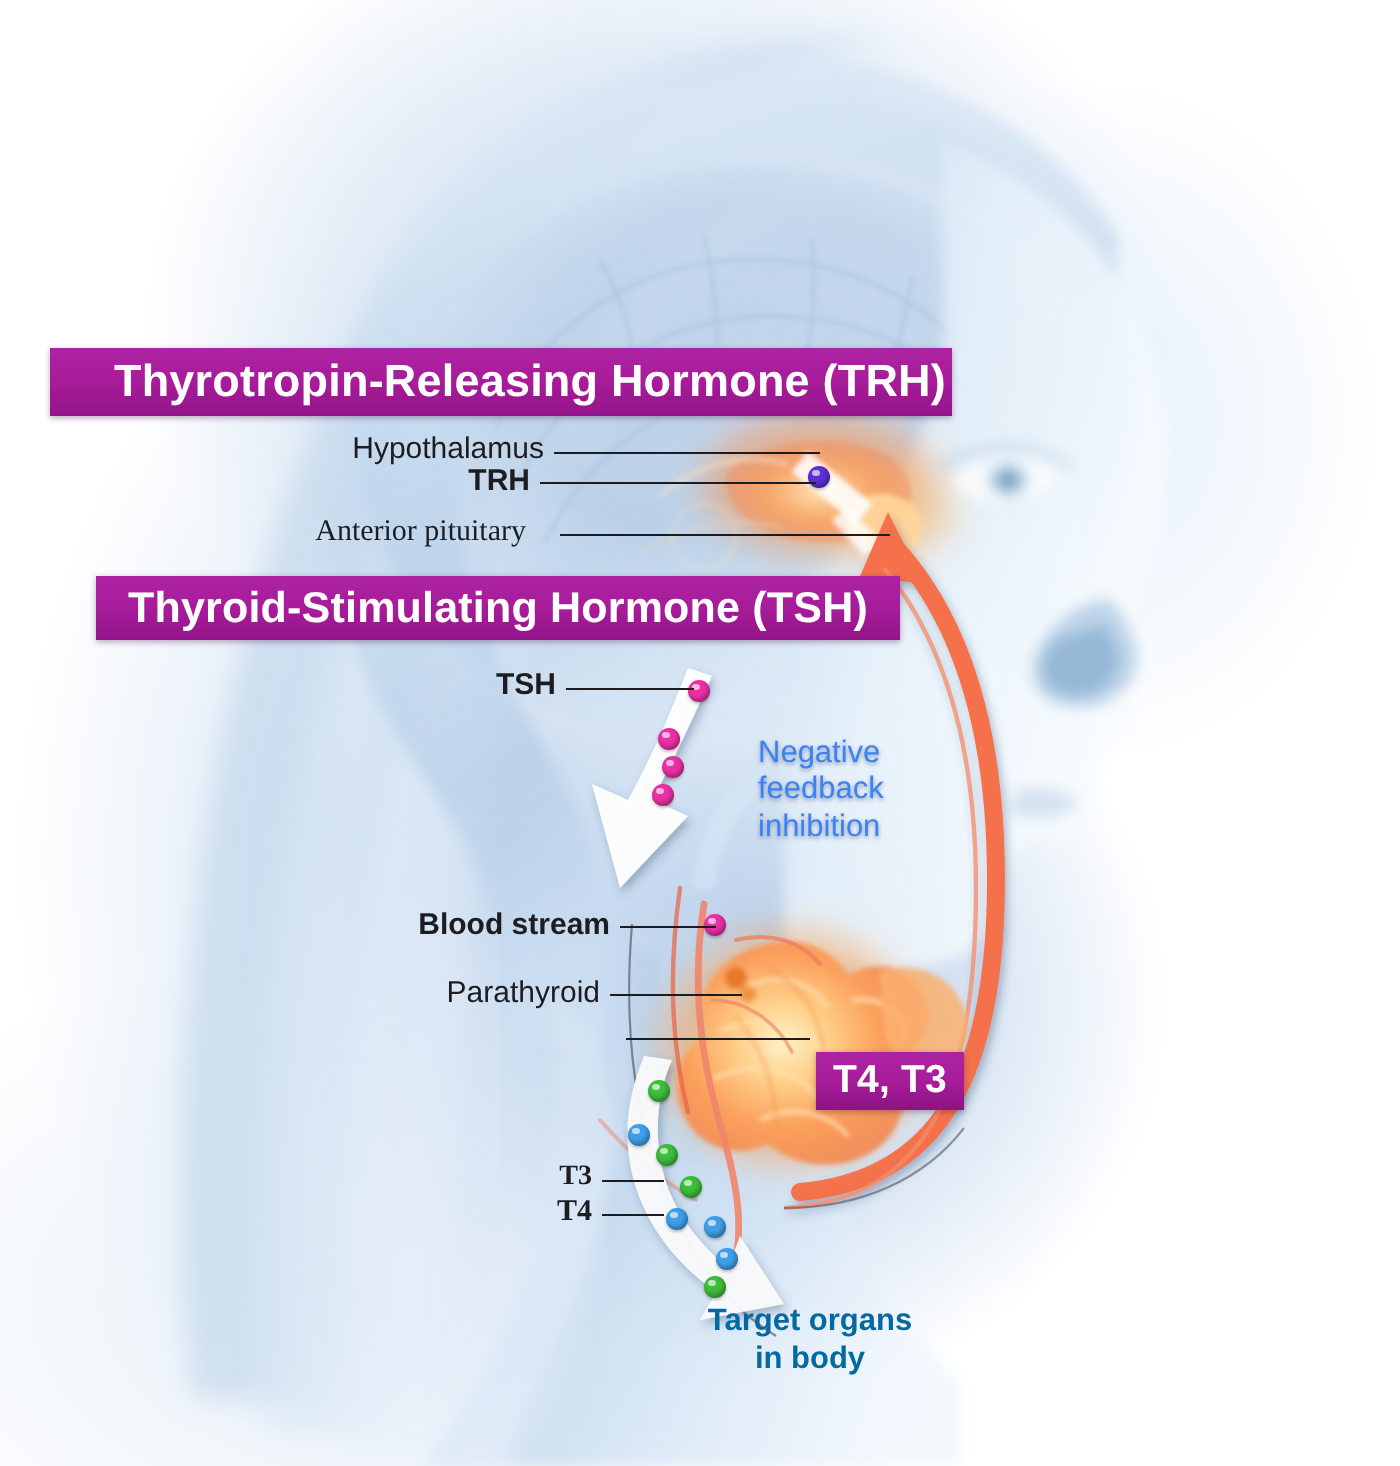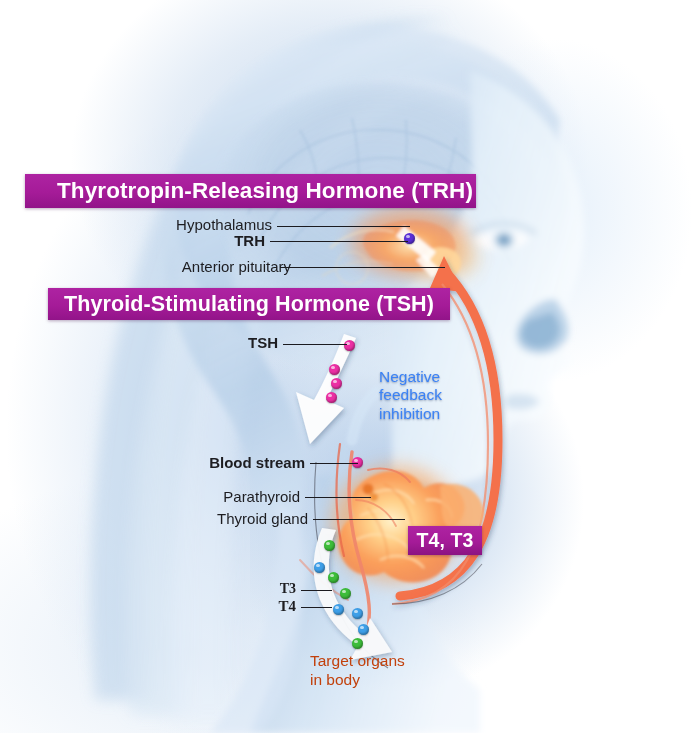--- a/index.html
+++ b/index.html
@@ -86,23 +86,24 @@
   
   .freetext {
     position: absolute;
     color: #3b82f6;
     line-height: 1.18;
     text-shadow: 0 1px 2px rgba(30,50,90,0.45);
     white-space: pre-line;
   }
   .darktext {
     position: absolute;
-    color: #c2410c;
-    font-weight: normal;
+    color: #0369a1;
+    font-weight: bold;
     line-height: 1.2;
+    text-align: center;
     white-space: pre-line;
   }
 
   
   .dot {
     position: absolute;
     border-radius: 50%;
     box-shadow: inset -1px -1.5px 2px rgba(0,0,0,0.30), 0 1px 1.5px rgba(0,0,0,0.25);
   }
   .dot::after {
@@ -359,29 +360,28 @@
   <div class="leader" style="left:310px; top:463px; width:48px;"></div>
   <div class="leader" style="left:305px; top:497px; width:66px;"></div>
   <div class="leader" style="left:313px; top:519px; width:92px;"></div>
   <div class="leader" style="left:301px; top:590px; width:31px;"></div>
   <div class="leader" style="left:301px; top:607px; width:31px;"></div>
 
   <div class="lbl bold" style="left:70px; top:232px; width:195px; font-size:15px;">TRH</div>
 
   <div class="lbl" style="left:70px; top:216px; width:202px; font-size:15px;">Hypothalamus</div>
 
-  <div class="lbl" style="left:86px; top:258px; width:205px; font-size:15px;">Anterior pituitary</div>
+  <div class="lbl" style="left:58px; top:258px; width:205px; font-size:15px;font-family:Liberation Serif, serif;">Anterior pituitary</div>
 
   <div class="lbl bold" style="left:180px; top:334px; width:98px; font-size:15px;">TSH</div>
 
   <div class="lbl bold" style="left:140px; top:454px; width:165px; font-size:15px;">Blood stream</div>
 
   <div class="lbl" style="left:140px; top:488px; width:160px; font-size:15px;">Parathyroid</div>
 
-  <div class="lbl" style="left:140px; top:510px; width:168px; font-size:15px;">Thyroid gland</div>
 
   <div class="lbl bold" style="left:240px; top:581px; width:56px; font-size:14px;font-family:Liberation Serif, serif;">T3</div>
 
   <div class="lbl bold" style="left:240px; top:598px; width:56px; font-size:15px;font-family:Liberation Serif, serif;">T4</div>
 
   <div class="freetext" style="left:379px; top:368px; width:120px; font-size:15.5px; text-align:left;">Negative
 feedback
 inhibition</div>
 
   <div class="darktext" style="left:310px; top:652px; width:190px; font-size:15.5px;">Target organs

